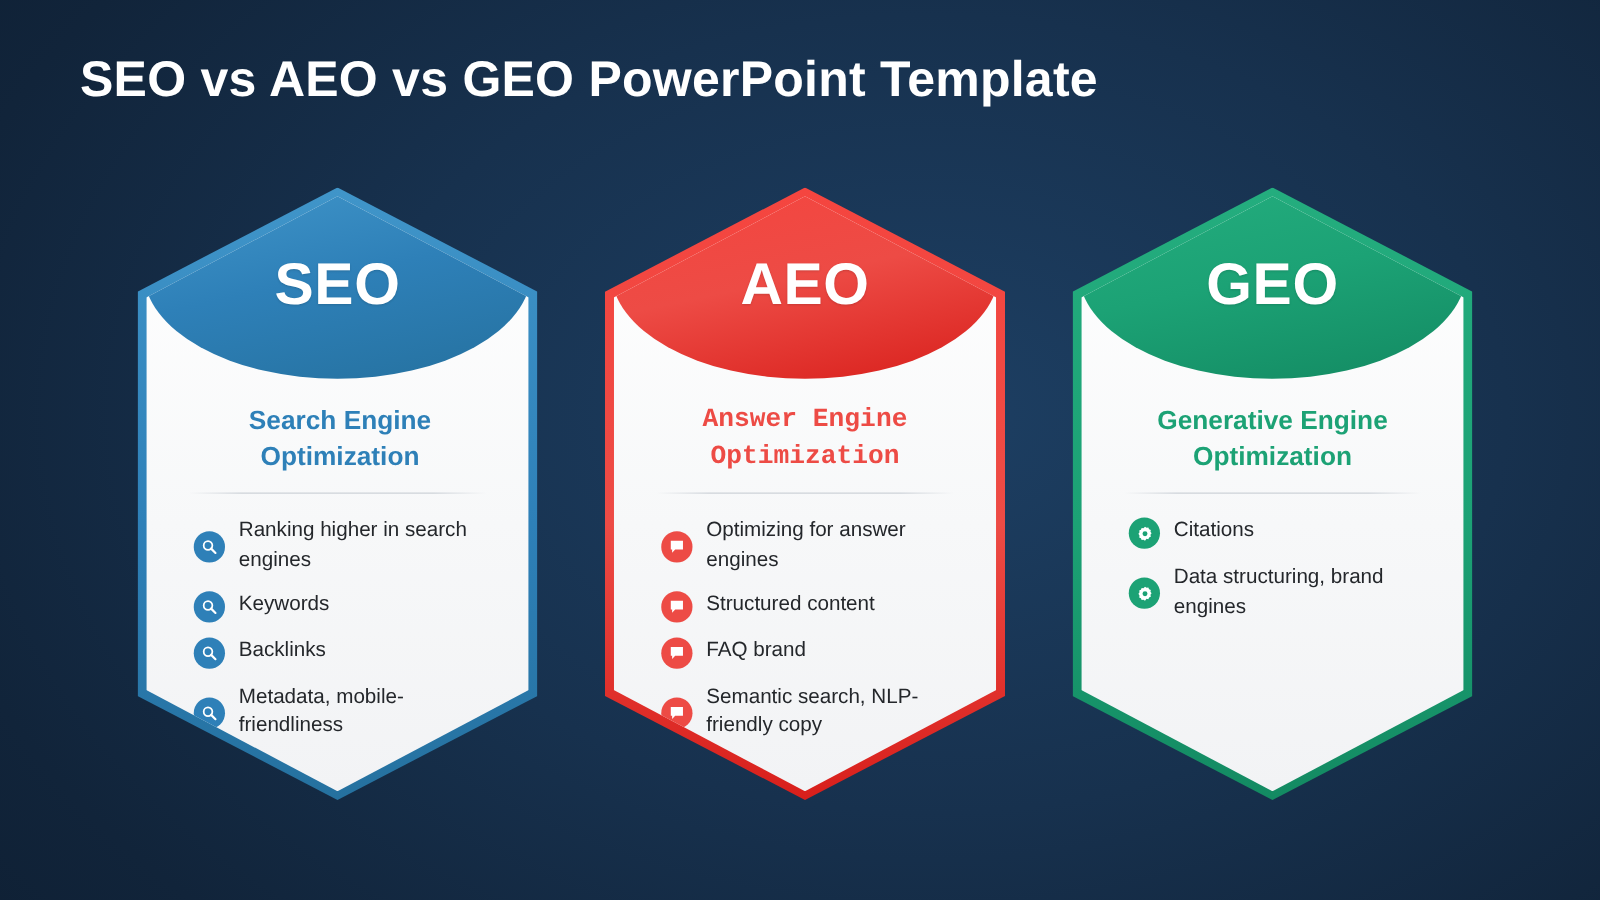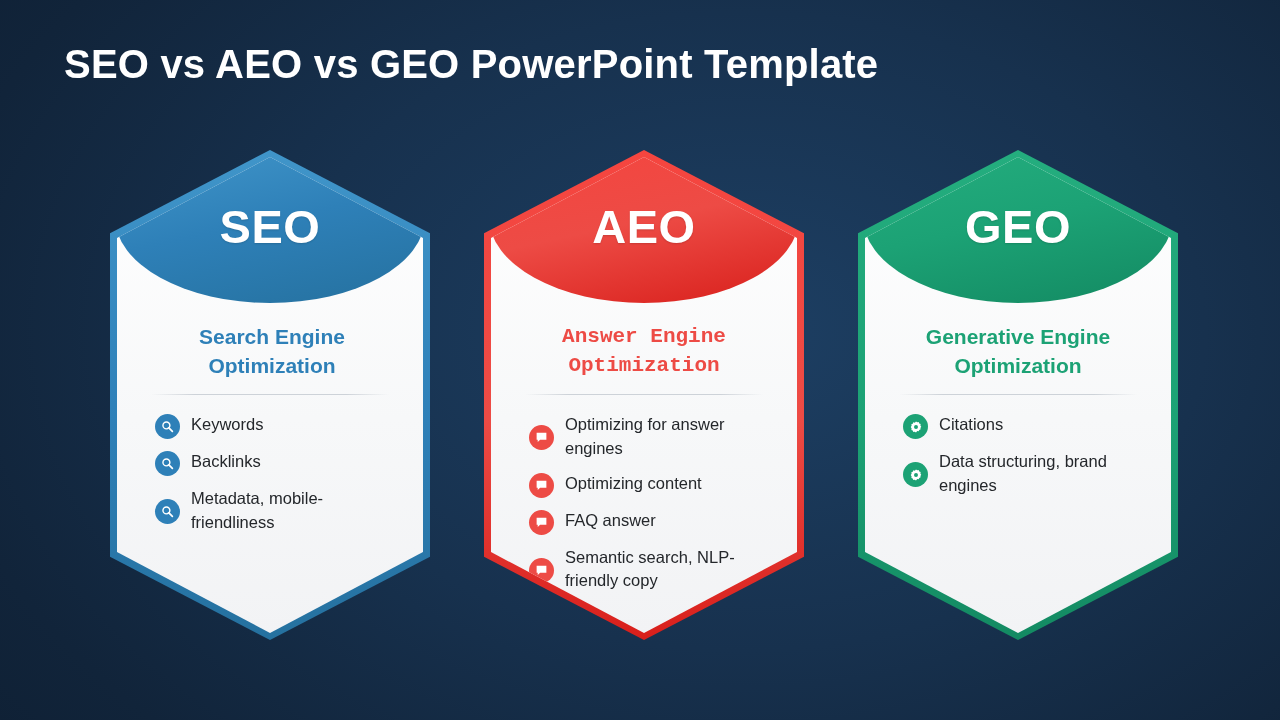--- a/index.html
+++ b/index.html
@@ -101,20 +101,29 @@
   <div class="card c0">
     <div class="hex-outer" style="background: linear-gradient(rgb(64, 149, 201) 0%, rgb(46, 128, 184) 55%, rgb(37, 113, 159) 100%);"></div>
     <div class="hex-inner">
       <div class="cap" style="background: linear-gradient(168deg, rgb(64, 149, 201) 0%, rgb(46, 128, 184) 46%, rgb(37, 113, 159) 100%);">
         <div class="cap-label">SEO</div>
       </div>
       <div class="card-body">
         <div class="subtitle" style="color: rgb(46, 128, 184); padding-left: 30px;">Search Engine Optimization</div>
         <div class="divider"></div>
         <ul class="bullets">
+          <li class="bullet two-line">
+            <span class="b-icon" style="background: rgb(46, 128, 184);">
+                <svg width="13" height="13" viewBox="0 0 24 24">
+                  <circle cx="10" cy="10" r="6.4" fill="none" stroke="#fff" stroke-width="2.6"></circle>
+                  <line x1="14.6" y1="14.6" x2="21" y2="21" stroke="#fff" stroke-width="3.2" stroke-linecap="round"></line>
+                </svg>
+              </span>
+            <span class="b-text">Ranking higher in search engines</span>
+          </li>
           <li class="bullet">
             <span class="b-icon" style="background: rgb(46, 128, 184);">
                 <svg width="13" height="13" viewBox="0 0 24 24">
                   <circle cx="10" cy="10" r="6.4" fill="none" stroke="#fff" stroke-width="2.6"></circle>
                   <line x1="14.6" y1="14.6" x2="21" y2="21" stroke="#fff" stroke-width="3.2" stroke-linecap="round"></line>
                 </svg>
               </span>
             <span class="b-text">Keywords</span>
           </li>
           <li class="bullet">
@@ -157,29 +166,29 @@
                 </svg>
               </span>
             <span class="b-text">Optimizing for answer engines</span>
           </li>
           <li class="bullet">
             <span class="b-icon" style="background: rgb(237, 75, 69);">
                 <svg width="13" height="13" viewBox="0 0 24 24">
                   <path d="M3 3h18v13H9.5L5 20.5V16H3z" fill="#fff"></path>
                 </svg>
               </span>
-            <span class="b-text">Optimizing content</span>
-          </li>
-          <li class="bullet">
-            <span class="b-icon" style="background: rgb(237, 75, 69);">
-                <svg width="13" height="13" viewBox="0 0 24 24">
-                  <path d="M3 3h18v13H9.5L5 20.5V16H3z" fill="#fff"></path>
-                </svg>
-              </span>
-            <span class="b-text">FAQ answer</span>
+            <span class="b-text">Structured content</span>
+          </li>
+          <li class="bullet">
+            <span class="b-icon" style="background: rgb(237, 75, 69);">
+                <svg width="13" height="13" viewBox="0 0 24 24">
+                  <path d="M3 3h18v13H9.5L5 20.5V16H3z" fill="#fff"></path>
+                </svg>
+              </span>
+            <span class="b-text">FAQ brand</span>
           </li>
           <li class="bullet two-line">
             <span class="b-icon" style="background: rgb(237, 75, 69);">
                 <svg width="13" height="13" viewBox="0 0 24 24">
                   <path d="M3 3h18v13H9.5L5 20.5V16H3z" fill="#fff"></path>
                 </svg>
               </span>
             <span class="b-text">Semantic search, NLP-friendly copy</span>
           </li>
         </ul>

